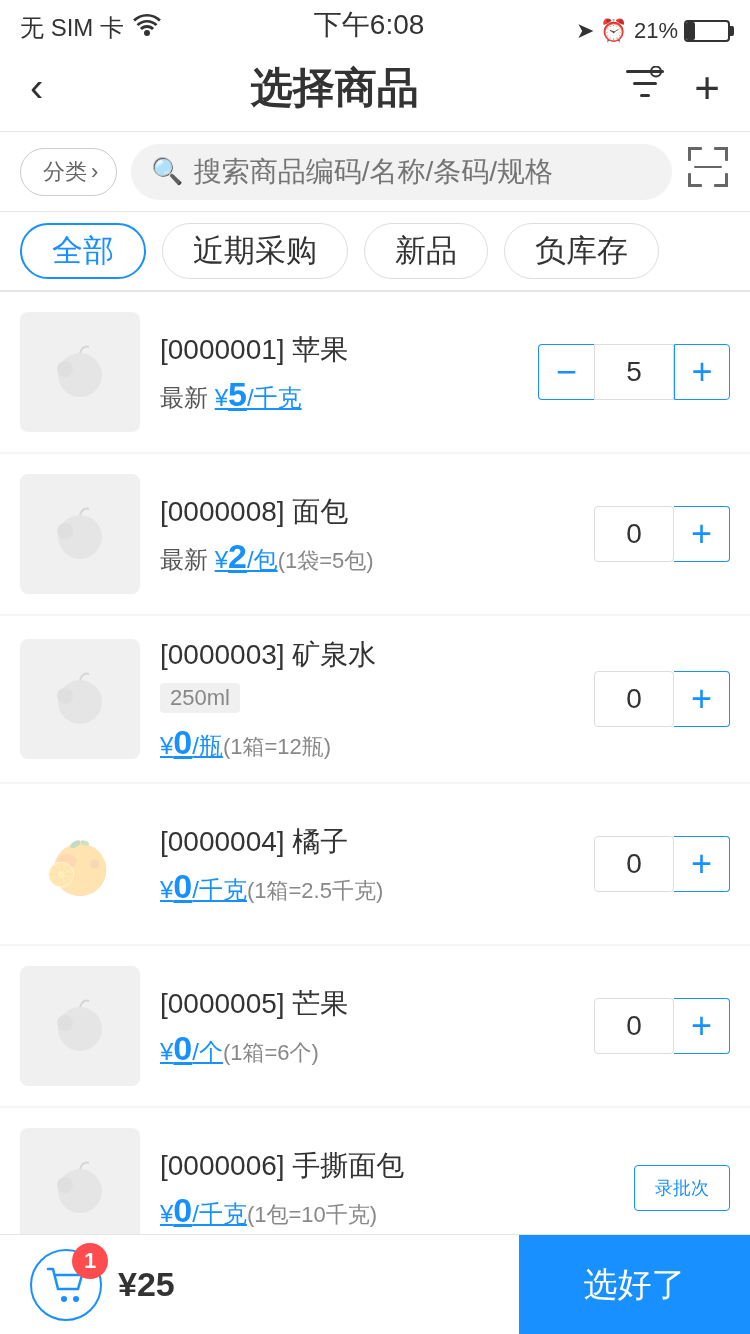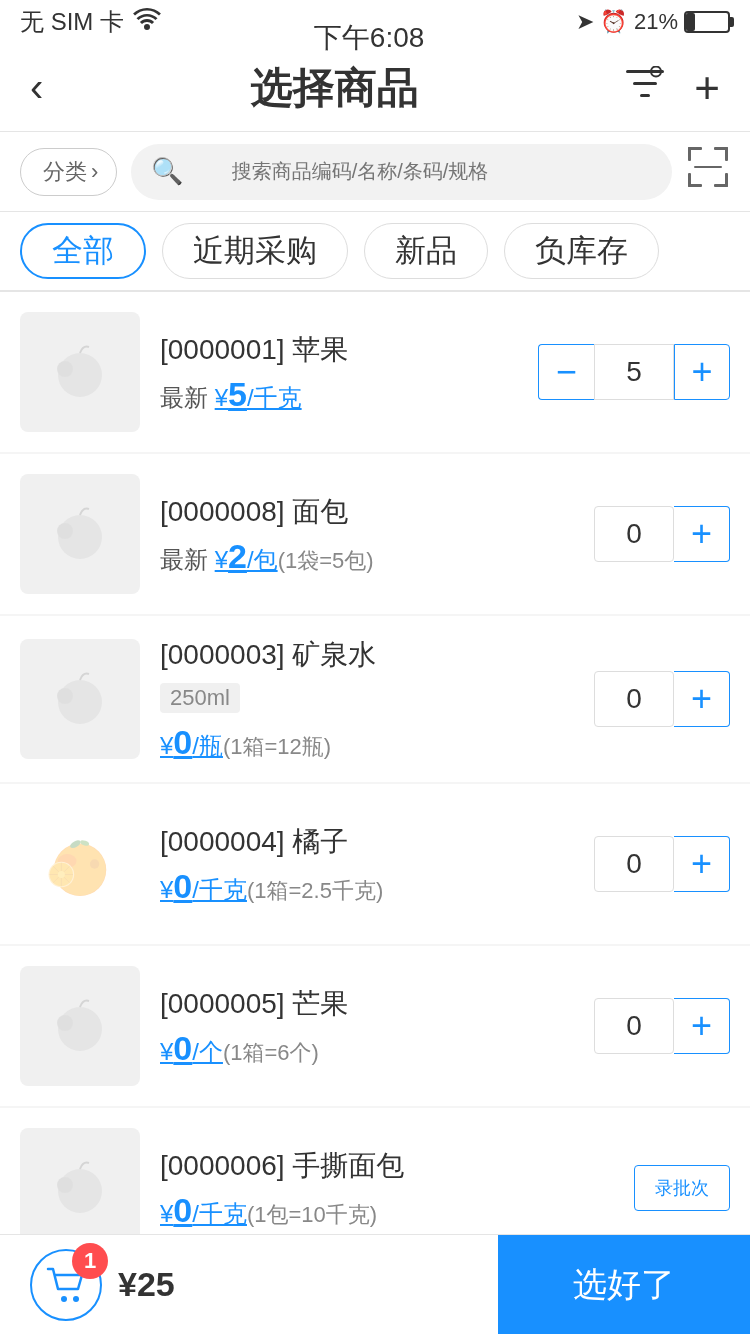--- a/index.html
+++ b/index.html
@@ -13,21 +13,21 @@
       color: #333;
       overflow-x: hidden;
     }
 
     
     .status-bar {
       width: 750px;
       height: 44px;
       background: #fff;
       display: flex;
-      align-items: center;
+      align-items: flex-end;
       justify-content: space-between;
       padding: 0 20px;
       font-size: 24px;
       font-weight: 500;
     }
     .status-left {
       display: flex;
       align-items: center;
       gap: 8px;
     }
@@ -135,23 +135,22 @@
     }
     .search-icon-char {
       font-size: 26px;
       color: #999;
     }
     .search-input {
       flex: 1;
       background: transparent;
       border: none;
       outline: none;
-      font-size: 20px;
+      font-size: 28px;
       color: #737373;
-      margin-left: 38px;
     }
     .scan-icon {
       font-size: 36px;
       color: #666;
       cursor: pointer;
     }
 
     
     .tab-row {
       width: 750px;
@@ -379,21 +378,21 @@
       display: flex;
       align-items: center;
       justify-content: center;
     }
     .cart-total {
       font-size: 34px;
       font-weight: 600;
       color: #333;
     }
     .confirm-btn {
-      width: 252px;
+      width: 231px;
       height: 100px;
       background: #1890ff;
       color: #fff;
       font-size: 34px;
       font-weight: 500;
       border: none;
       cursor: pointer;
       display: flex;
       align-items: center;
       justify-content: center;

